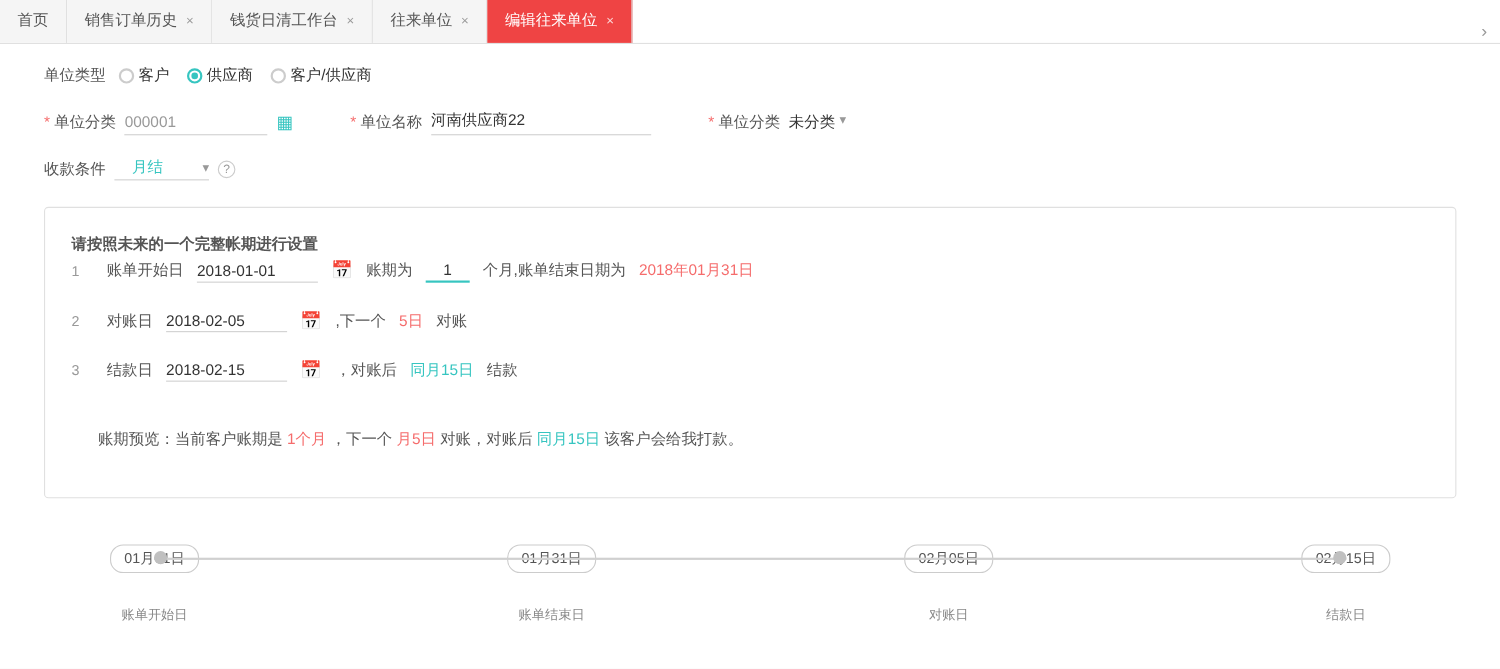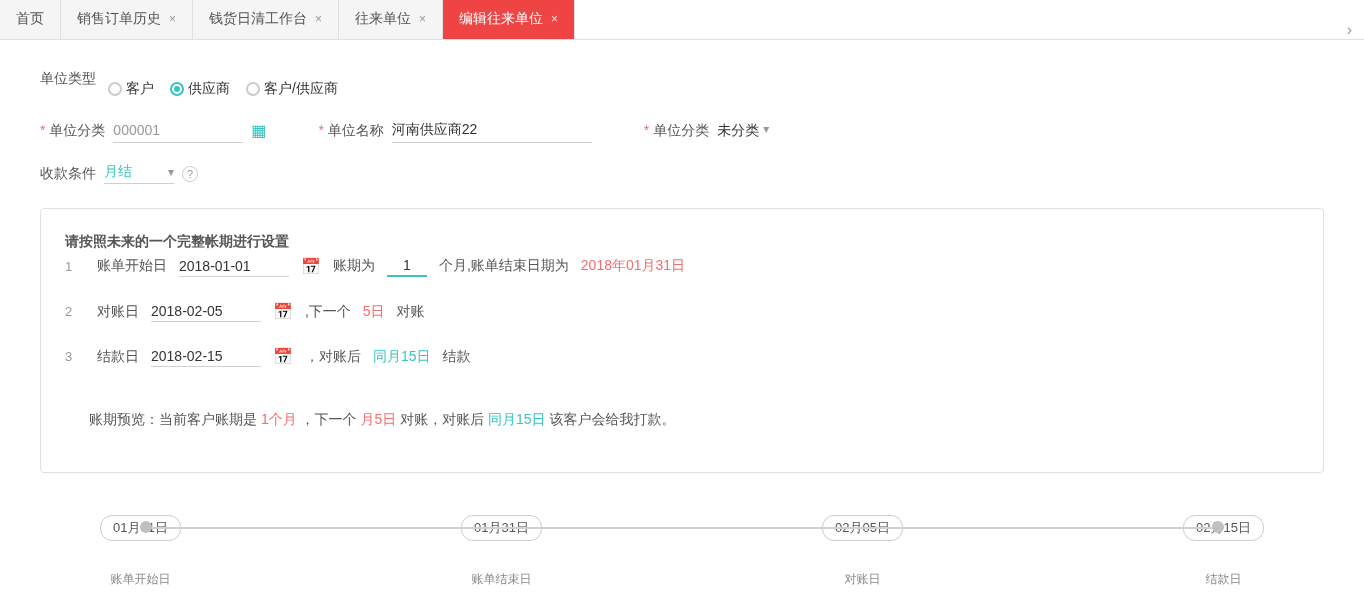--- a/index.html
+++ b/index.html
@@ -82,21 +82,20 @@
     .radio-group {
       display: flex;
       align-items: center;
       gap: 16px;
     }
     .radio-item {
       display: flex;
       align-items: center;
       gap: 4px;
       cursor: pointer;
-      margin-top: 20px;
     }
     .radio-circle {
       width: 14px;
       height: 14px;
       border-radius: 50%;
       border: 2px solid #ccc;
       display: flex;
       align-items: center;
       justify-content: center;
     }
@@ -135,20 +134,21 @@
       gap: 4px;
       border-bottom: 1px solid #d0d0d0;
       padding-bottom: 2px;
     }
     .select-value {
       color: #333;
       min-width: 60px;
     }
     .select-value.highlight {
       color: #36c5c0;
+      margin-left: 16px;
     }
     .chevron-down {
       color: #999;
       font-size: 12px;
     }
 
     .classify-group {
       display: flex;
       gap: 4px;
     }

